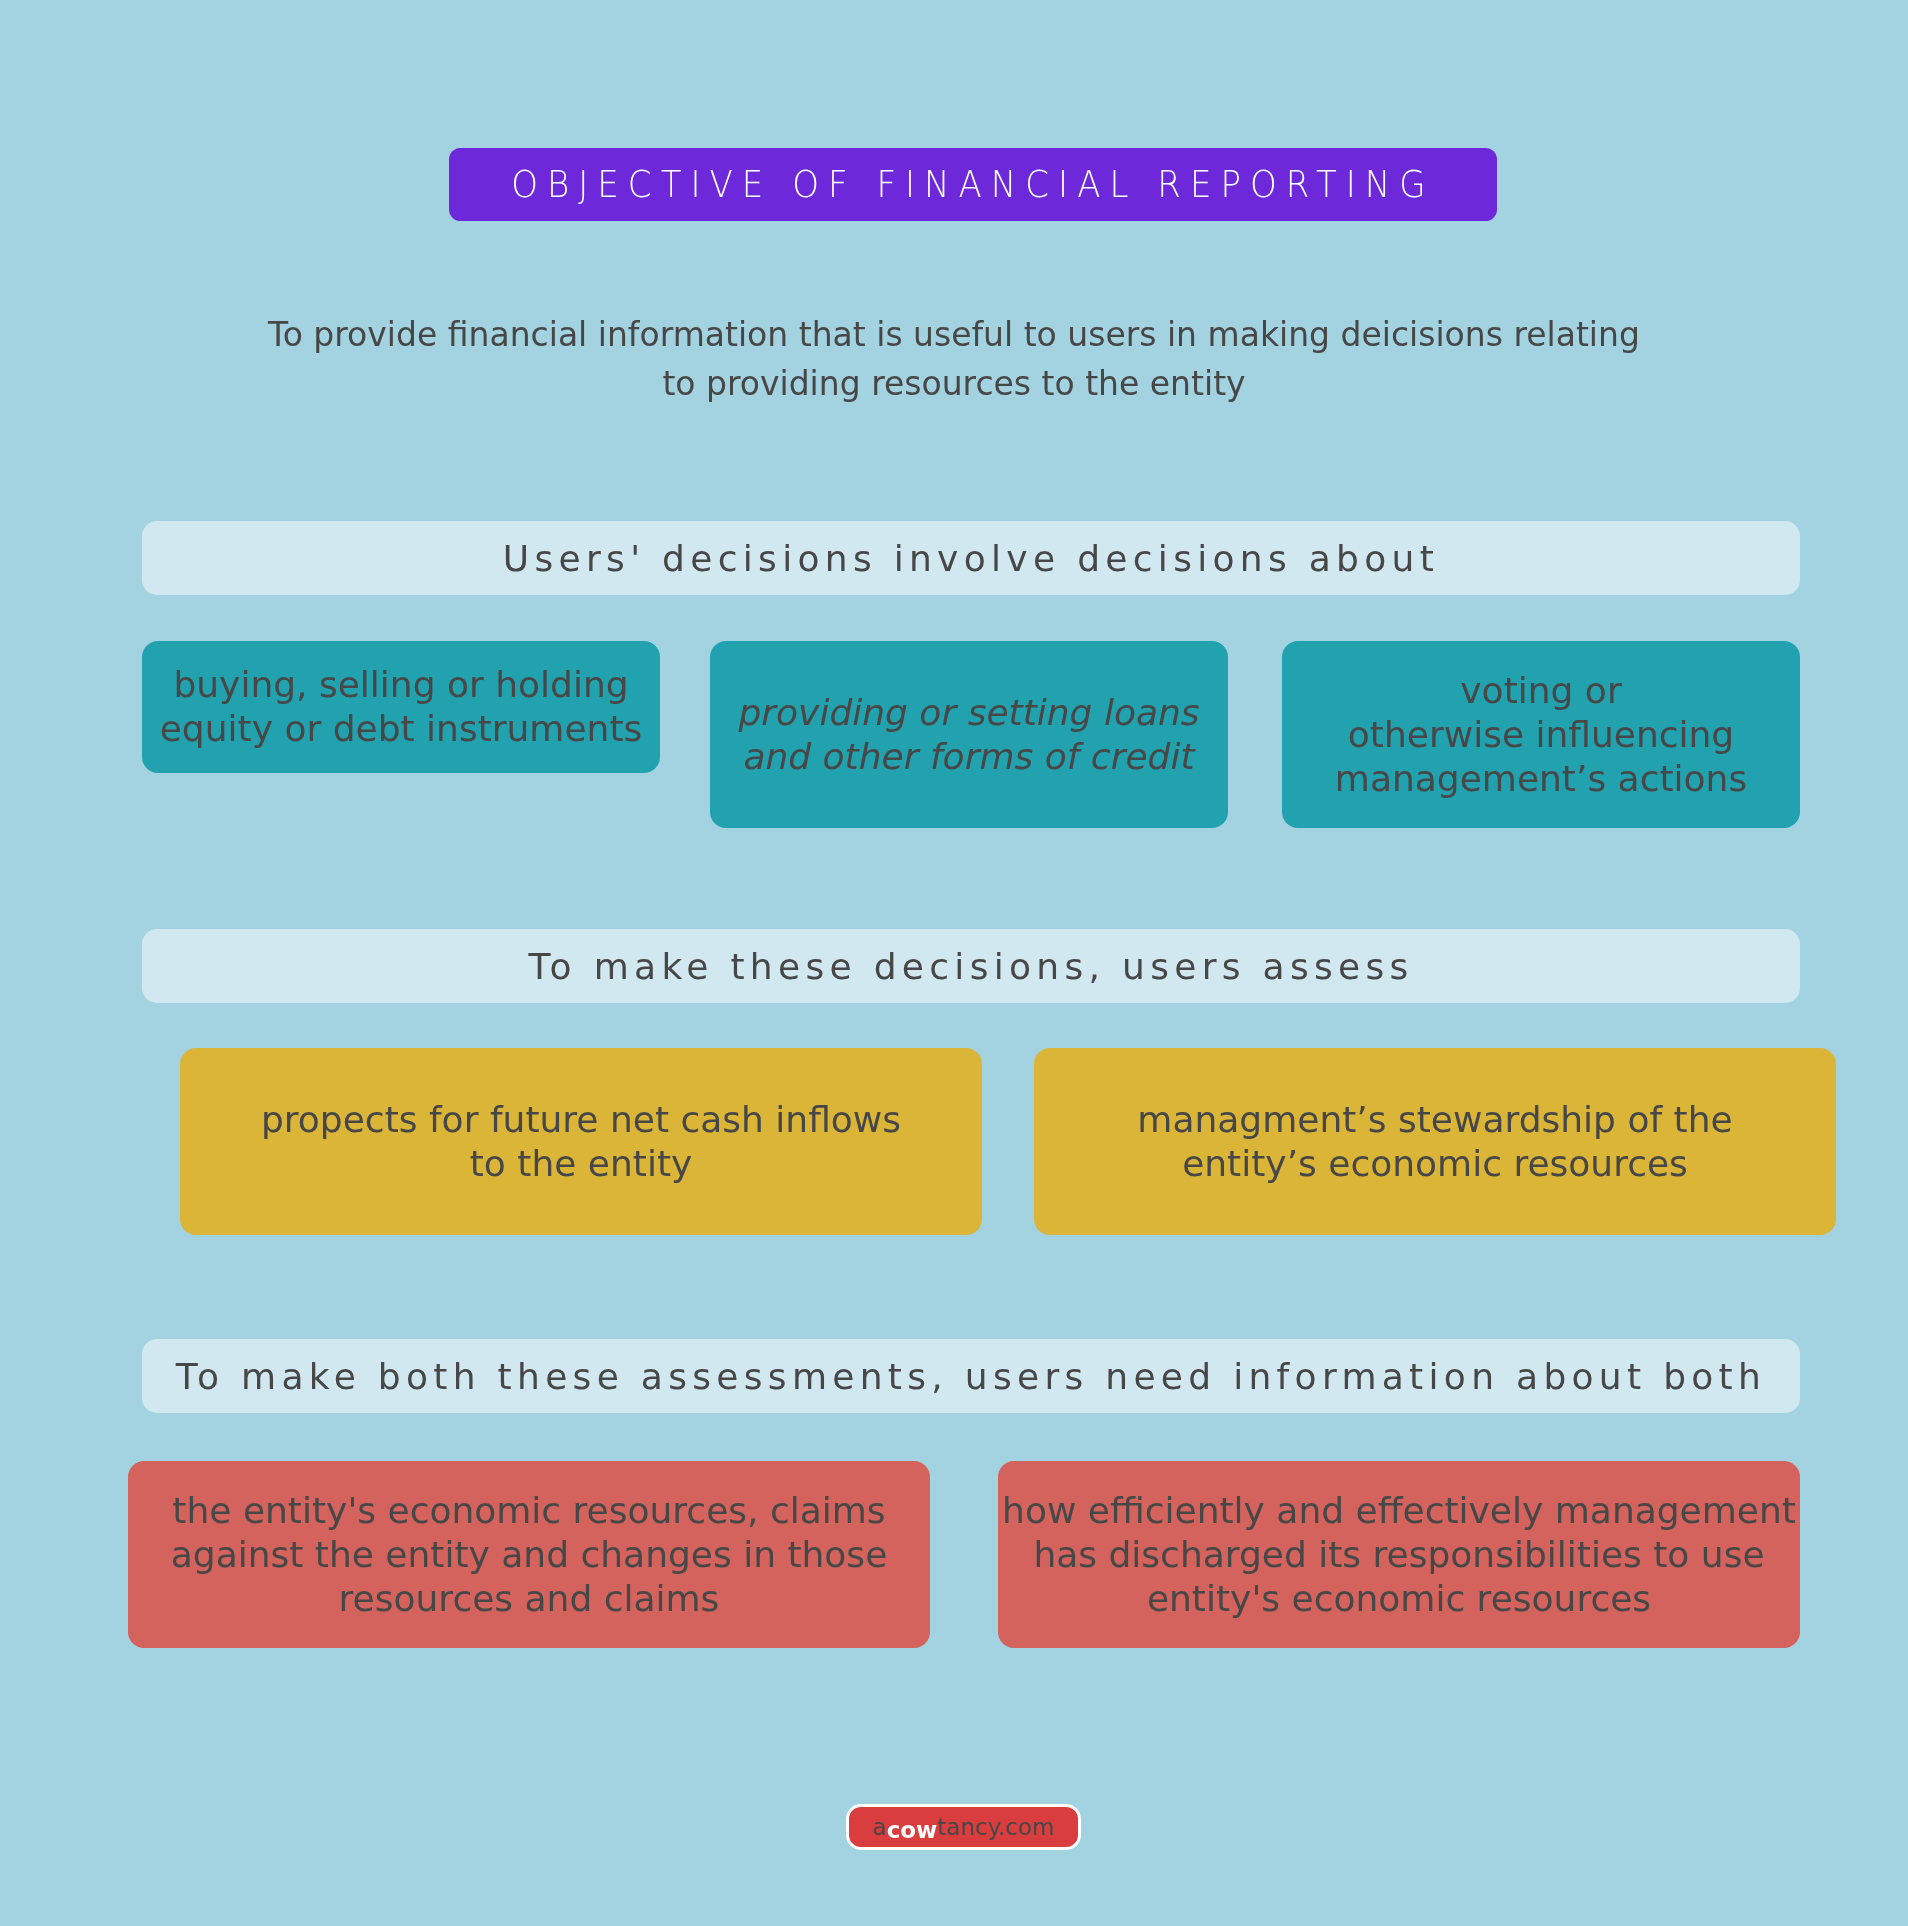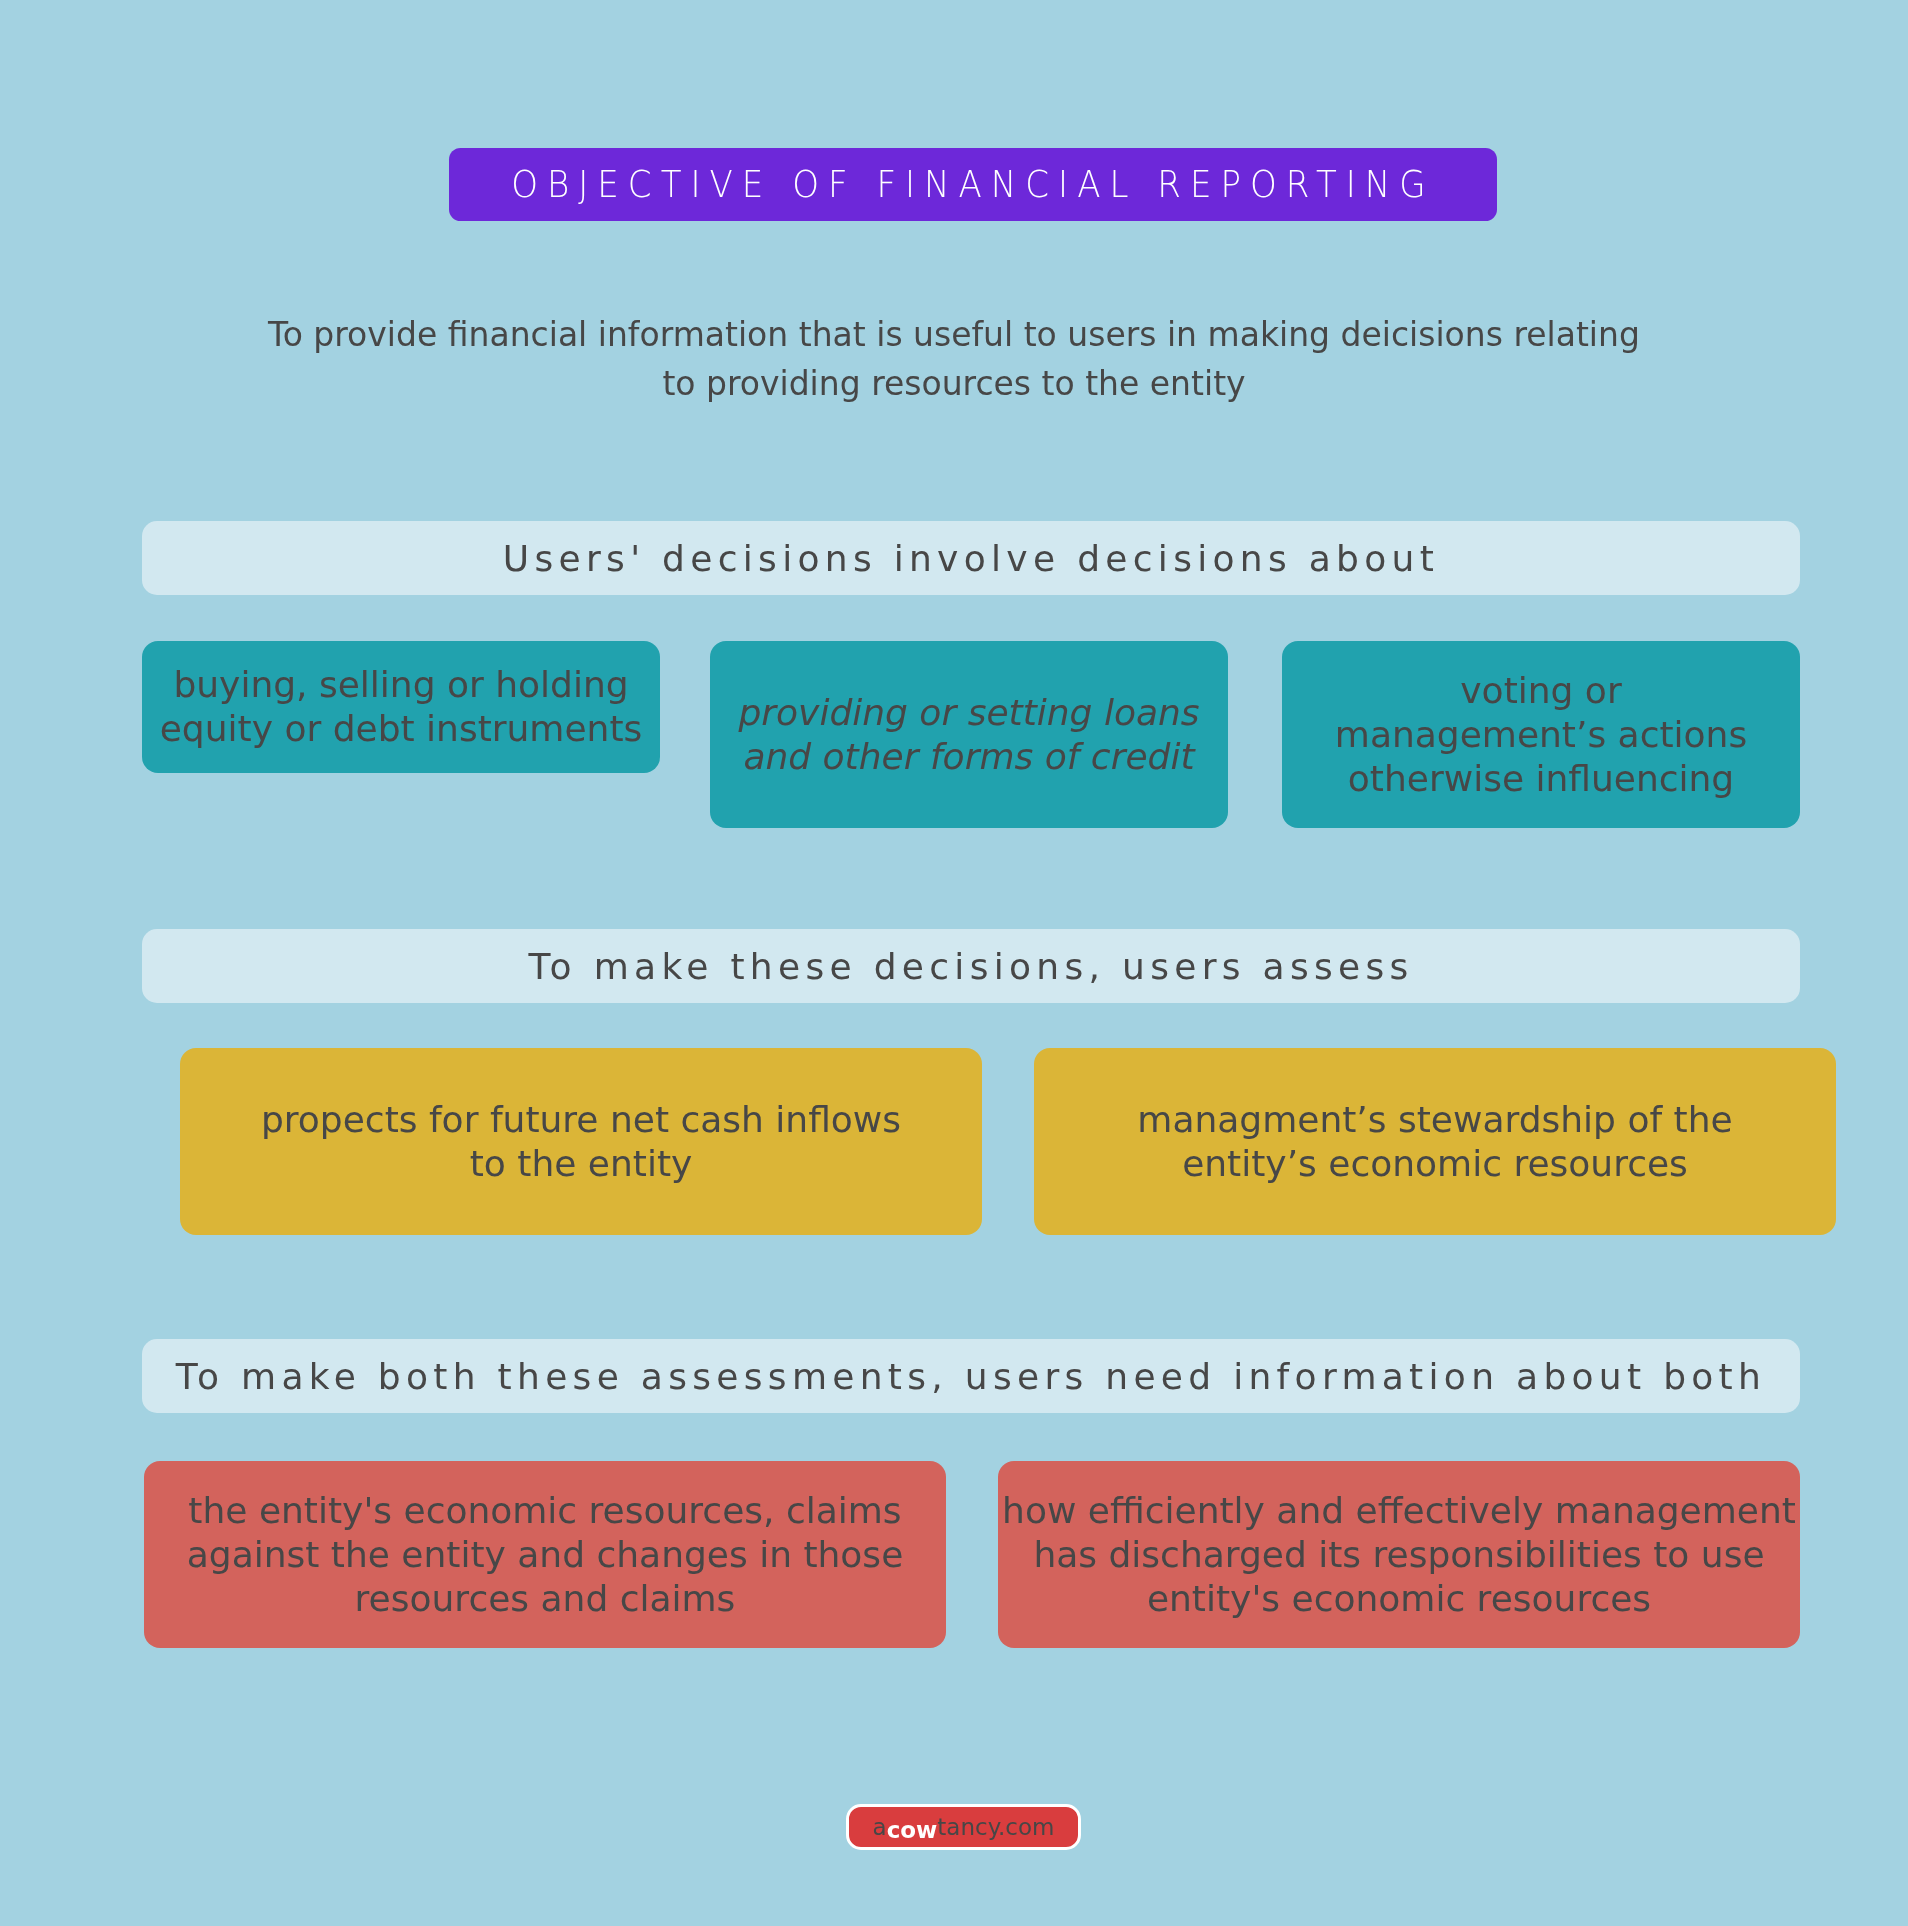--- a/index.html
+++ b/index.html
@@ -98,42 +98,42 @@
 <div class="abs card teal" style="left:142px; top:641px; width:518px; height:132px;">
   <span>buying, selling or holding</span>
   <span>equity or debt instruments</span>
 </div>
 <div class="abs card teal" style="left:710px; top:641px; width:518px; height:187px;font-style:italic;">
   <span>providing or setting loans</span>
   <span>and other forms of credit</span>
 </div>
 <div class="abs card teal" style="left:1282px; top:641px; width:518px; height:187px;">
   <span>voting or</span>
+  <span>otherwise influencing</span>
   <span>management’s actions</span>
-  <span>otherwise influencing</span>
 </div>
 
 <div class="abs section-header" style="top:929px;">
   <span>To make these decisions, users assess</span>
 </div>
 
 <div class="abs card gold" style="left:144px; top:1048px; width:802px; height:187px;">
   <span>propects for future net cash inflows</span>
   <span>to the entity</span>
 </div>
 <div class="abs card gold" style="left:998px; top:1048px; width:802px; height:187px;">
   <span>managment’s stewardship of the</span>
   <span>entity’s economic resources</span>
 </div>
 
 <div class="abs section-header" style="top:1339px;">
   <span>To make both these assessments, users need information about both</span>
 </div>
 
-<div class="abs card red" style="left:144px; top:1461px; width:802px; height:187px;">
+<div class="abs card red" style="left:128px; top:1461px; width:802px; height:187px;">
   <span>the entity's economic resources, claims</span>
   <span>against the entity and changes in those</span>
   <span>resources and claims</span>
 </div>
 <div class="abs card red" style="left:998px; top:1461px; width:802px; height:187px;">
   <span>how efficiently and effectively management</span>
   <span>has discharged its responsibilities to use</span>
   <span>entity's economic resources</span>
 </div>
 

